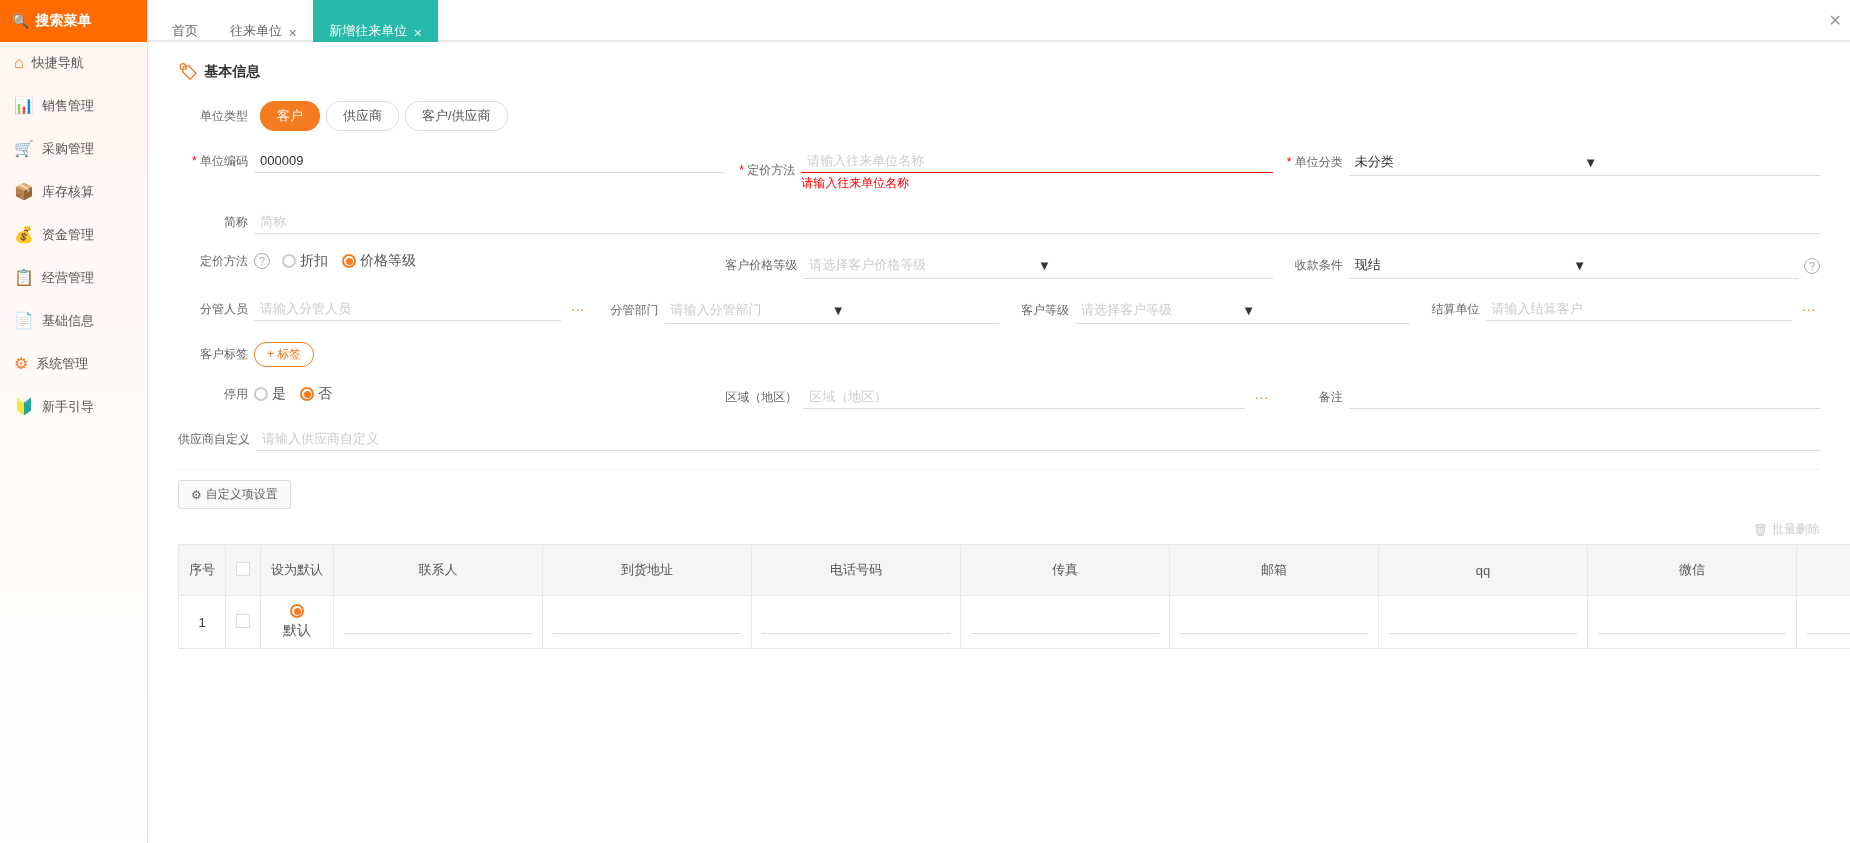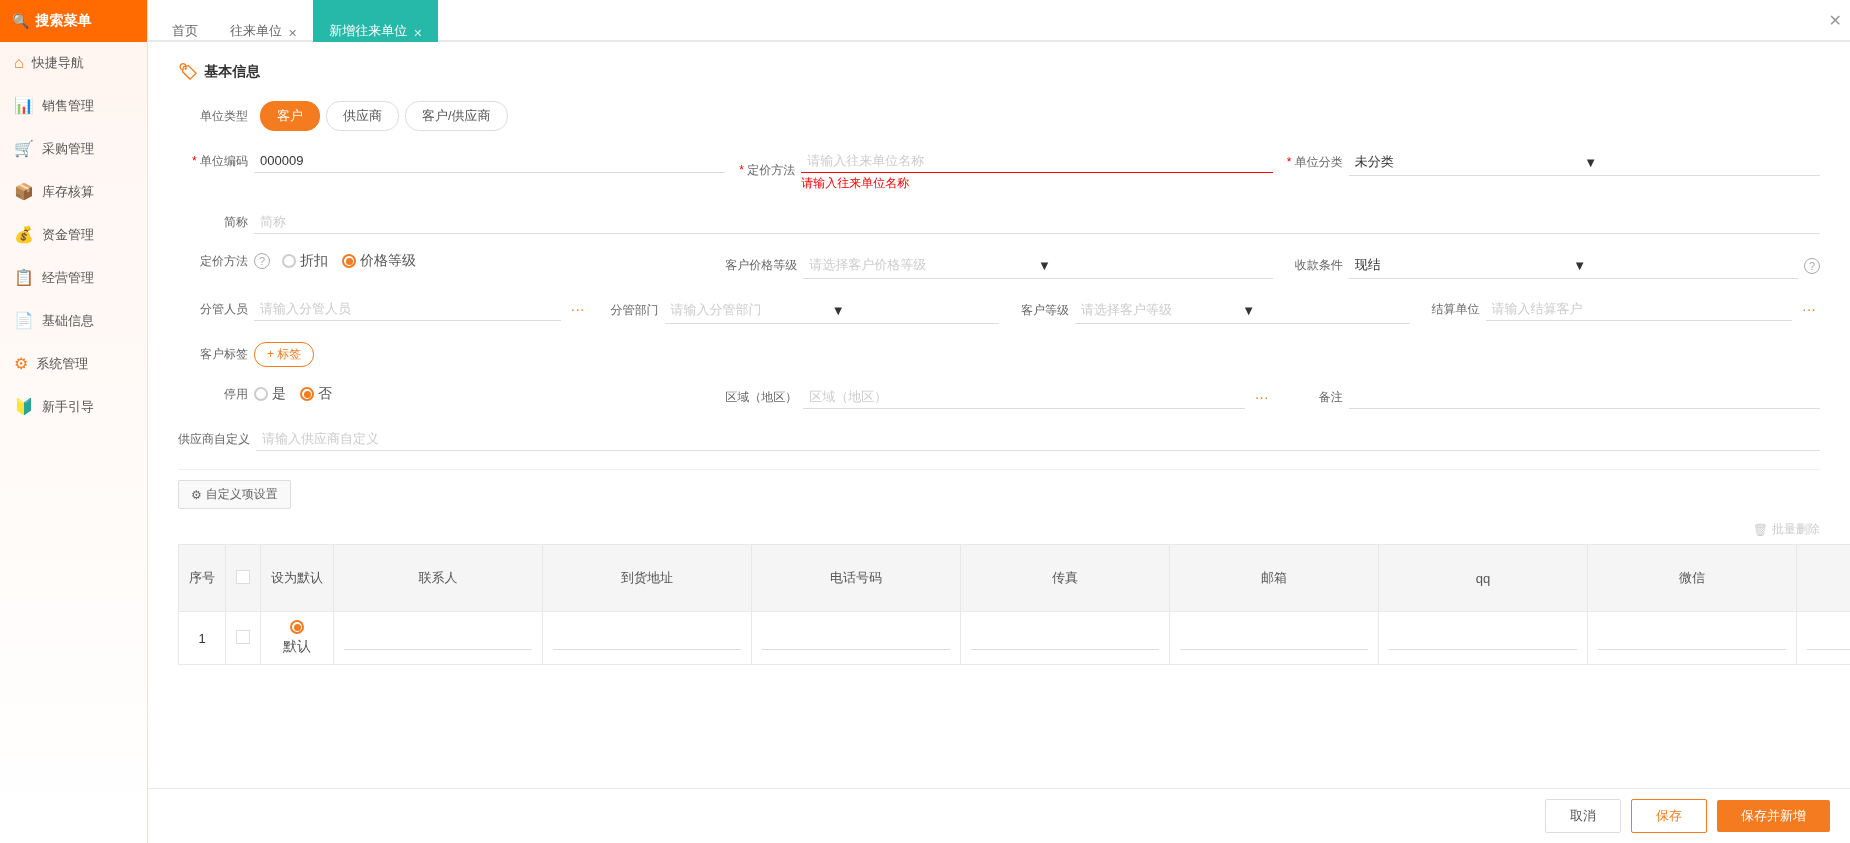--- a/index.html
+++ b/index.html
@@ -223,21 +223,21 @@
       cursor: pointer;
       border-radius: 2px;
       margin-bottom: 12px;
     }
 
     
     .data-table { width: 100%; border-collapse: collapse; font-size: 13px; }
     .data-table th {
       background: #f5f5f5;
       border: 1px solid #e8e8e8;
-      padding: 24px 10px;
+      padding: 16px 10px;
       text-align: center;
       color: #555;
       font-weight: normal;
       white-space: nowrap;
     }
     .data-table td {
       border: 1px solid #e8e8e8;
       padding: 8px 10px;
       text-align: center;
       color: #333;
@@ -563,18 +563,13 @@
           <td><input class="form-input" style="min-width: 80px;" type="text"></td>
           <td><input class="form-input" style="min-width: 60px;" type="text"></td>
           <td><input class="form-input" style="min-width: 60px;" type="text"></td>
           <td><input class="form-input" style="min-width: 60px;" type="text"></td>
 
         </tr>
       </tbody>
     </table>
   </div>
 
-  <div class="footer">
-    <button class="btn-cancel">取消</button>
-    <button class="btn-save">保存</button>
-    <button class="btn-save-new">保存并新增</button>
-  </div>
 </div>
 
 </body></html>

